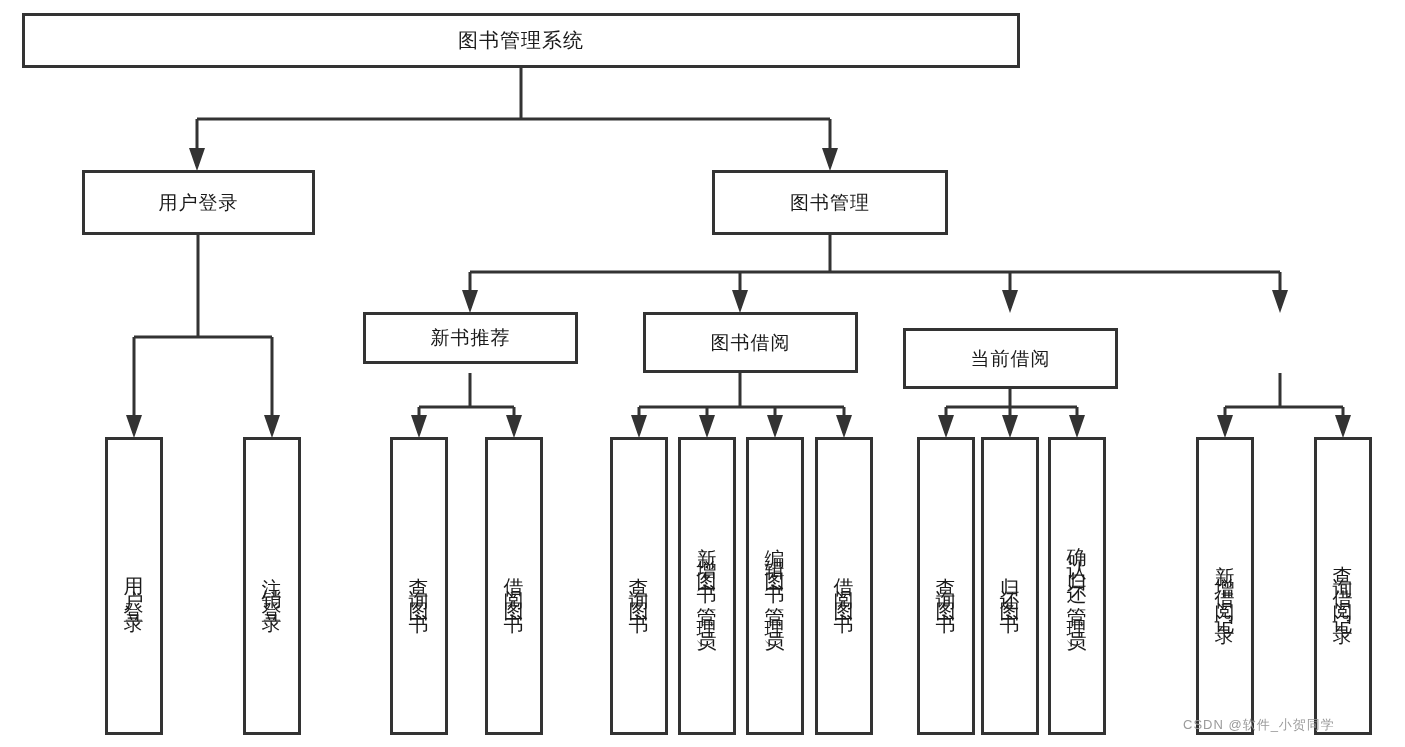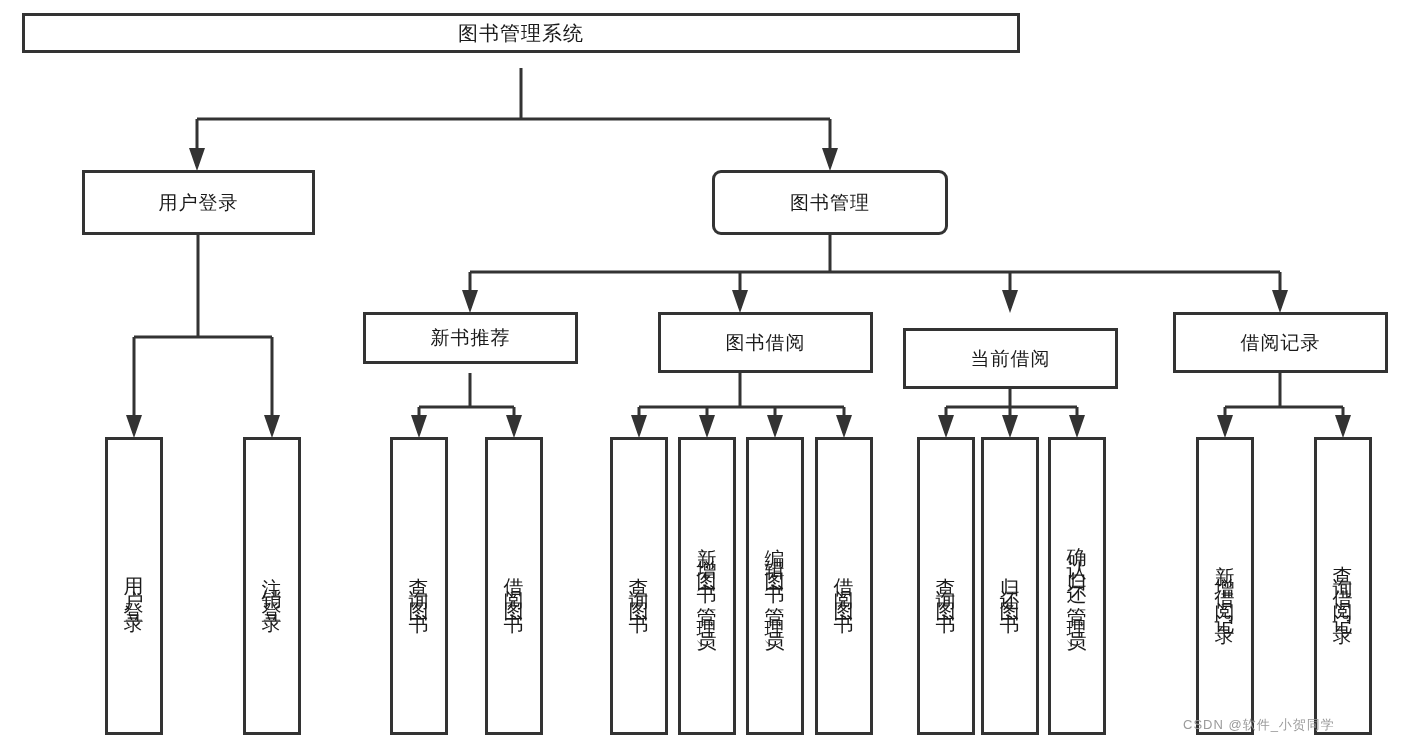--- a/index.html
+++ b/index.html
@@ -31,27 +31,27 @@
   .node--root { font-size: 20px; }
   .node--v .vtext {
     writing-mode: vertical-rl;
     text-orientation: mixed;
     font-size: 20px;
     letter-spacing: 12px;
     line-height: 1;
     white-space: nowrap;
   }
   
-  .pos-root { left: 22px;  top: 13px;  width: 998px; height: 40px; }
+  .pos-root { left: 22px;  top: 13px;  width: 998px; height: 55px; }
   
   .pos-l1a  { left: 82px;  top: 170px; width: 233px; height: 65px; }
-  .pos-l1b  { left: 712px; top: 170px; width: 236px; height: 65px; border-radius: 9px; }
+  .pos-l1b  { left: 712px; top: 170px; width: 236px; height: 65px; }
   
   .pos-l2a  { left: 363px;  top: 312px; width: 215px; height: 52px; }
-  .pos-l2b  { left: 658px;  top: 312px; width: 215px; height: 61px; }
+  .pos-l2b  { left: 643px;  top: 312px; width: 215px; height: 61px; }
   .pos-l2c  { left: 903px;  top: 312px; width: 215px; height: 61px; margin-top: 16px; }
   .pos-l2d  { left: 1173px; top: 312px; width: 215px; height: 61px; }
   
   .node--v { top: 437px; width: 58px; height: 298px; }
   .pos-v1  { left: 105px;  }
   .pos-v2  { left: 243px;  }
   .pos-v3  { left: 390px;  }
   .pos-v4  { left: 485px;  }
   .pos-v5  { left: 610px;  }
   .pos-v6  { left: 678px;  }
@@ -131,23 +131,20 @@
 
   <div class="node pos-l2a">
     <span>新书推荐</span>
   </div>
   <div class="node pos-l2b">
     <span>图书借阅</span>
   </div>
   <div class="node pos-l2c">
     <span>当前借阅</span>
   </div>
-  <div class="node pos-l2d">
-    <span>借阅记录</span>
-  </div>
 
   <div class="node node--v pos-v1">
     <span class="vtext">用户登录</span>
   </div>
   <div class="node node--v pos-v2">
     <span class="vtext">注销登录</span>
   </div>
   <div class="node node--v pos-v3">
     <span class="vtext">查询图书</span>
   </div>

